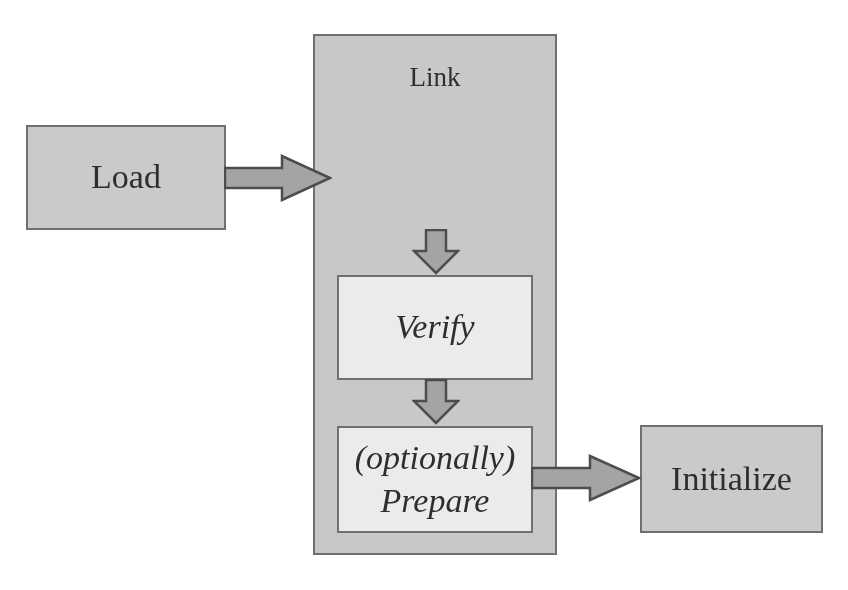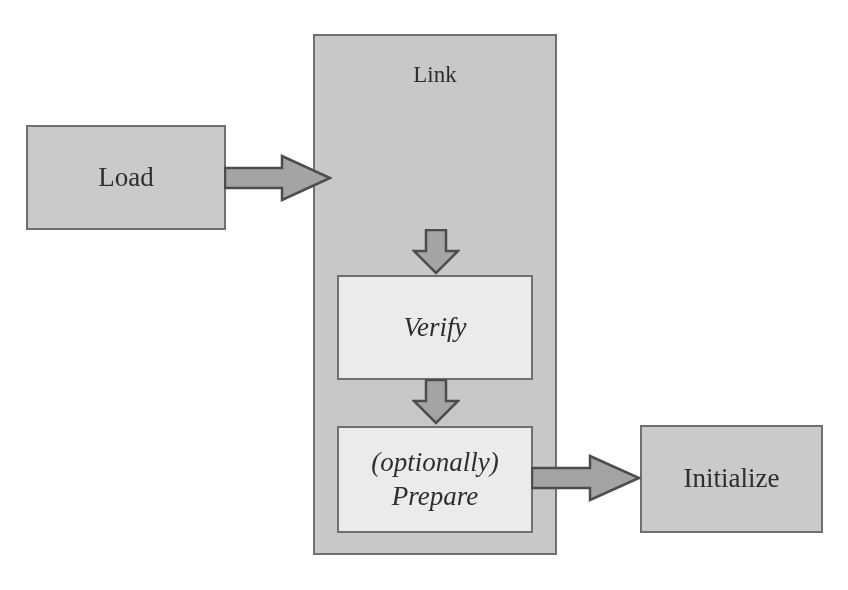--- a/index.html
+++ b/index.html
@@ -17,42 +17,42 @@
   }
   .box {
     position: absolute;
     box-sizing: border-box;
     border: 2px solid var(--border, #707070);
     display: flex;
     align-items: center;
     justify-content: center;
     text-align: center;
     color: var(--text, #2e2e2e);
-    font-size: 27px;
+    font-size: 34px;
     line-height: 1.25;
   }
   .node {
     background: var(--node_fill, #cacaca);
     z-index: 2;
   }
   .group {
     position: absolute;
     box-sizing: border-box;
     border: 2px solid var(--border, #707070);
     background: var(--group_fill, #c8c8c8);
     z-index: 1;
   }
   .group-title {
     position: absolute;
     left: 0;
     right: 0;
     top: 26px;
     text-align: center;
     color: var(--text, #2e2e2e);
-    font-size: 23px;
+    font-size: 27px;
   }
   .step {
     background: var(--step_fill, #ebebeb);
     font-style: italic;
     z-index: 2;
   }
   .arrow {
     position: absolute;
     z-index: 3;
   }

